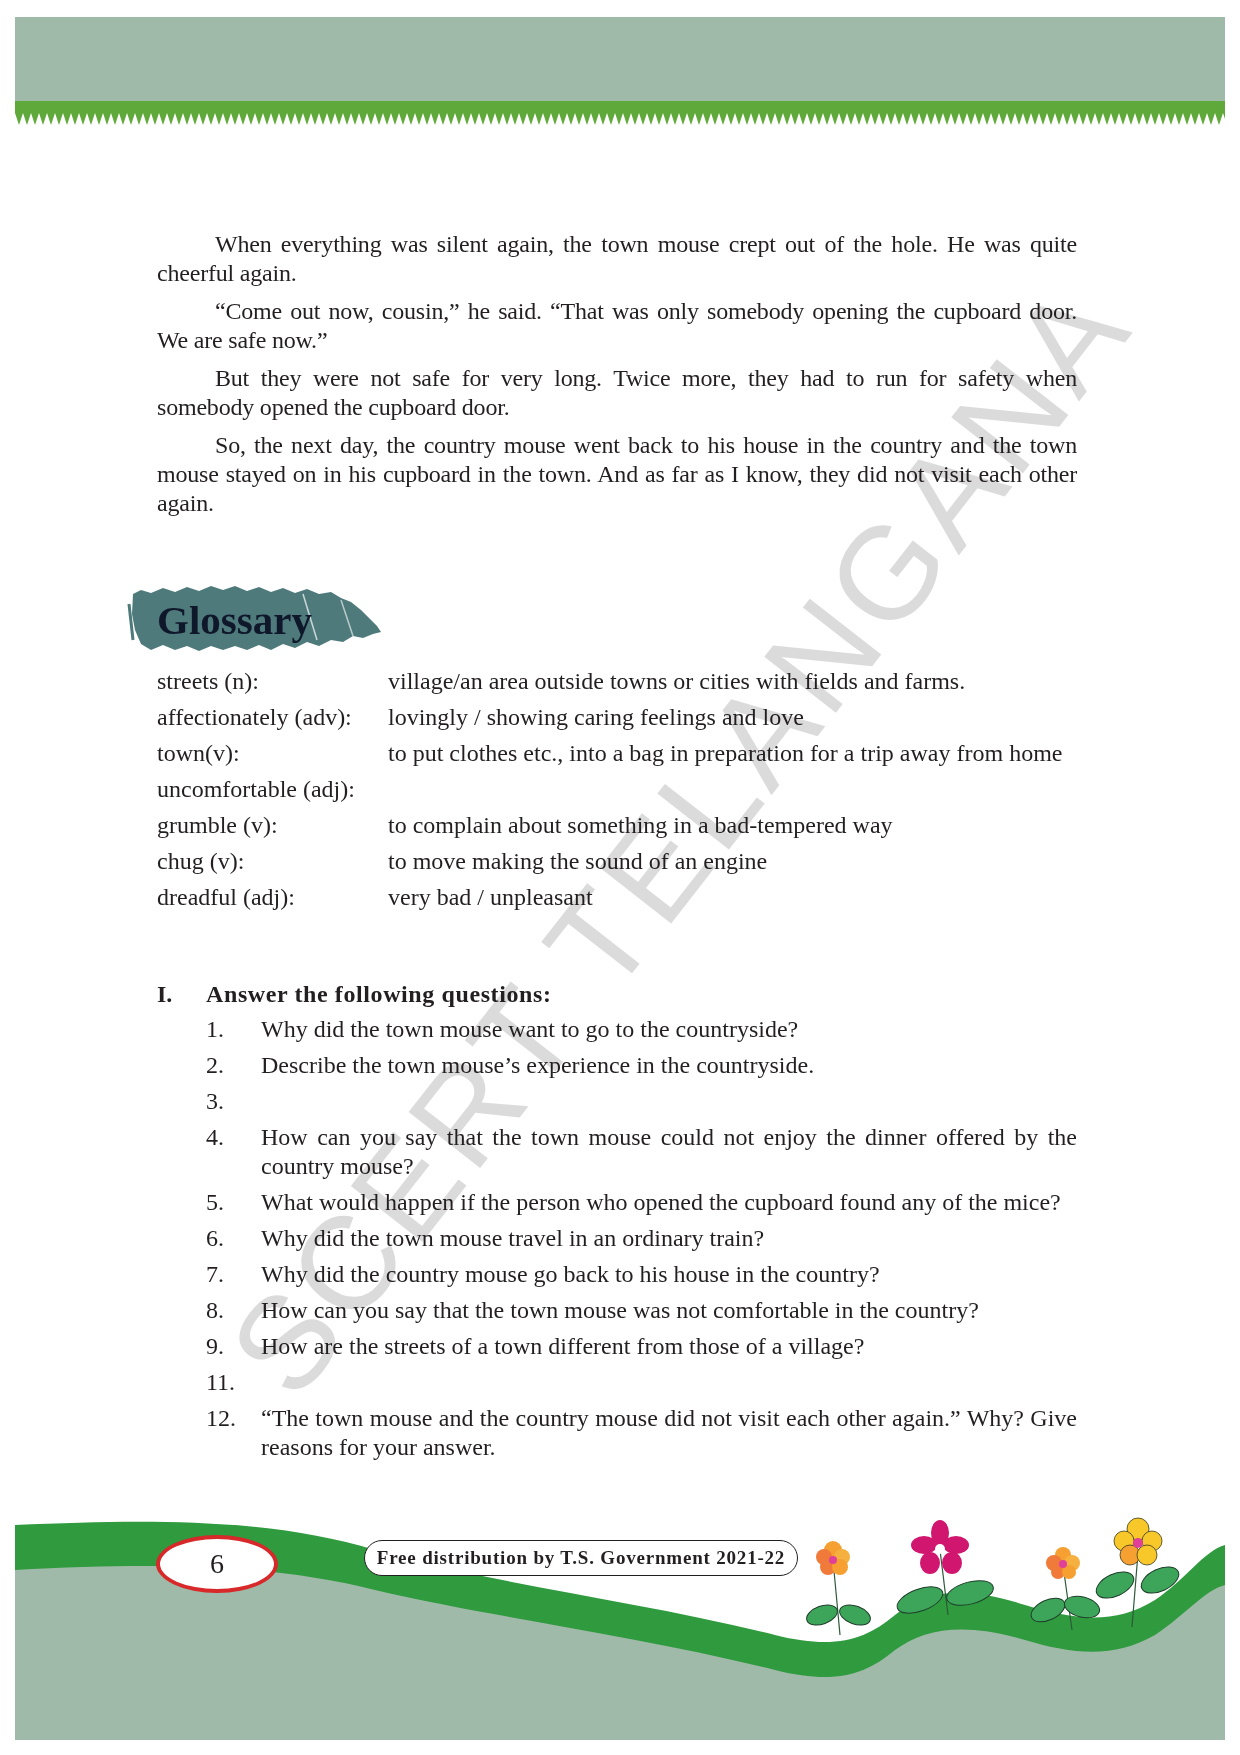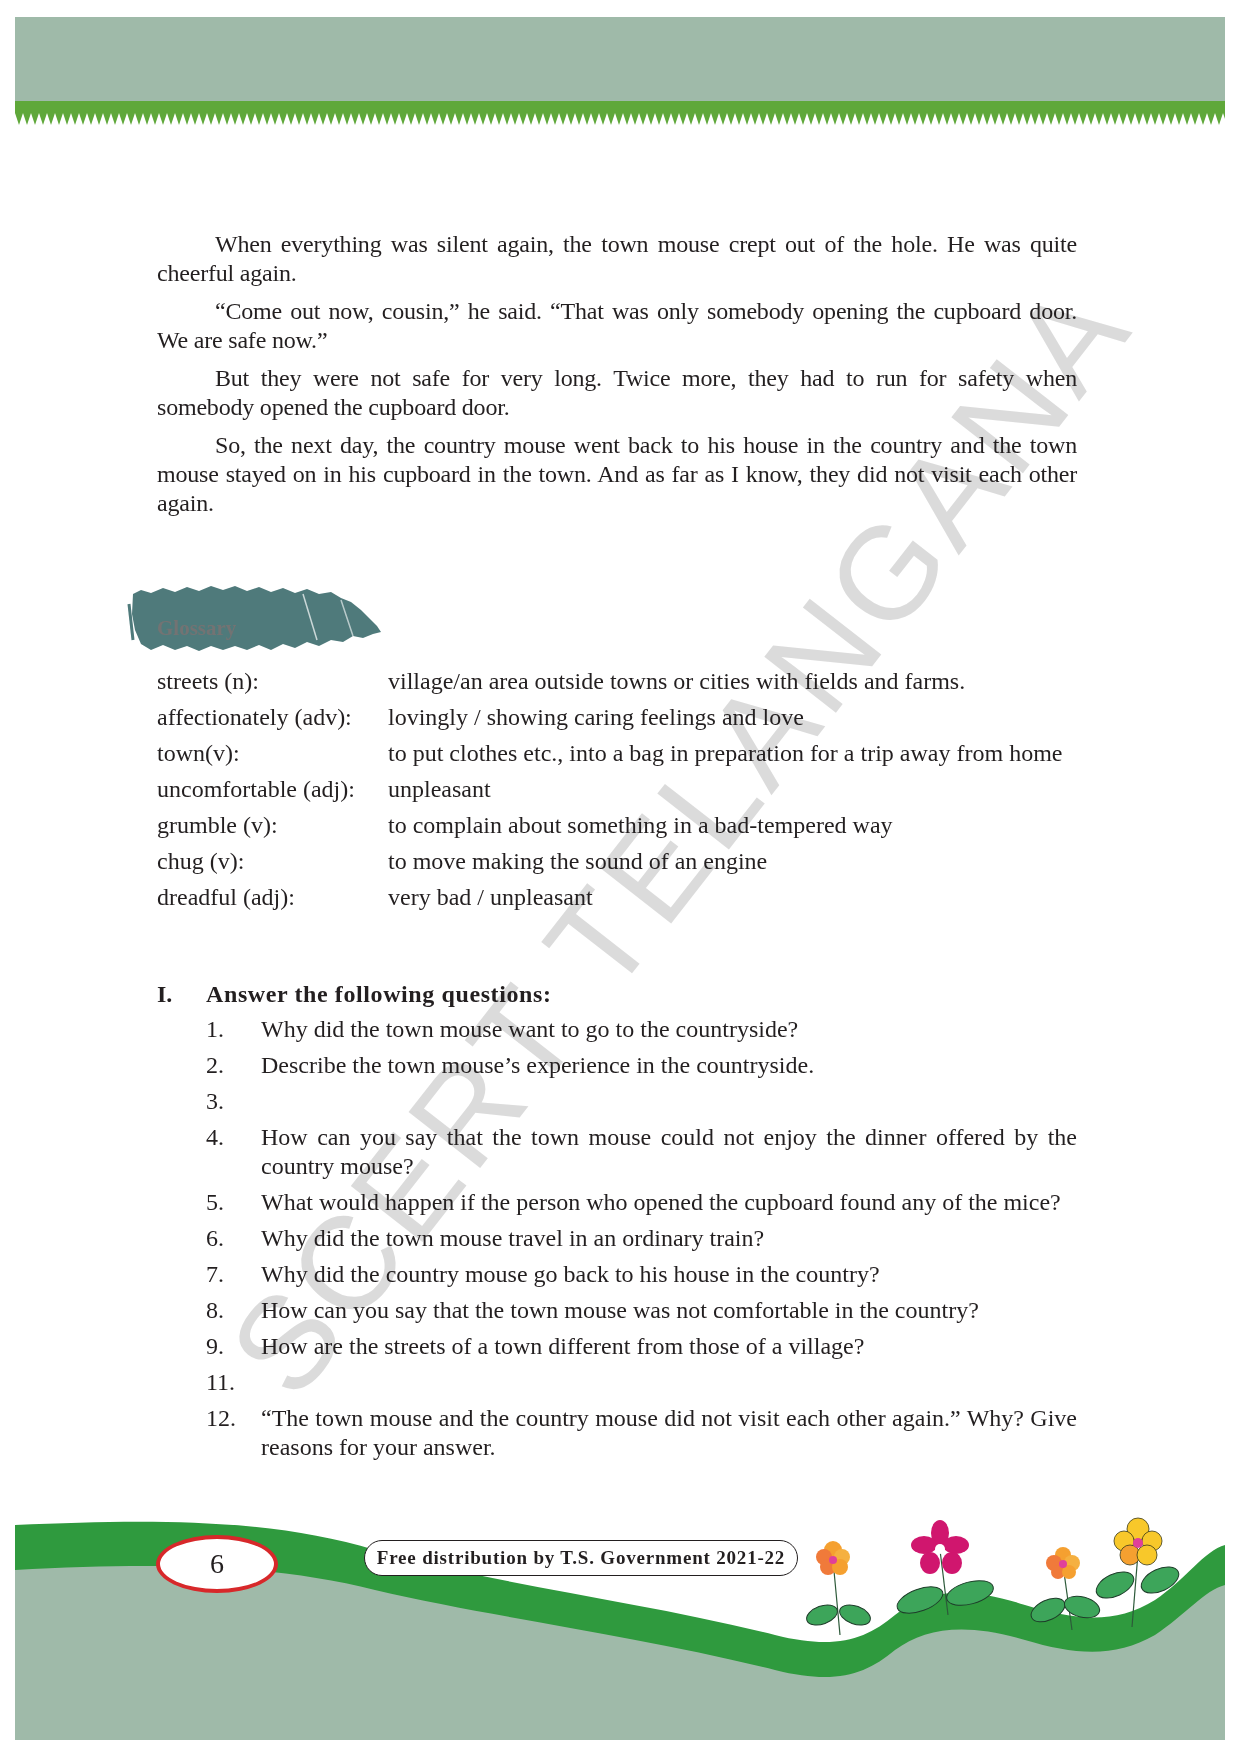--- a/index.html
+++ b/index.html
@@ -23,21 +23,21 @@
       font-size: 24px; line-height: 29px; margin: 0 0 9px 0;
       text-align: justify; text-indent: 58px; letter-spacing: -0.2px;
     }
     .glossary-head {
       position: absolute; left: 127px; top: 580px; width: 260px; height: 76px;
     }
     .glossary-head svg { position: absolute; left: 0; top: 0; }
     .glossary-title {
       position: absolute; left: 30px; top: 16px;
       font-family: "Liberation Serif", serif; font-weight: bold;
-      font-size: 21px; color: #737373; margin-top: 20px;
+      font-size: 41px; color: #0f172a;
     }
     .gloss {
       position: absolute; left: 157px; top: 667px; width: 920px;
     }
     .gloss-row {
       display: flex; font-size: 24px; line-height: 29px; margin-bottom: 7px;
     }
     .gloss-term { width: 231px; flex: none; }
     .gloss-def { flex: 1; text-align: justify; }
     .questions {
@@ -116,21 +116,20 @@
   <div class="gloss-row">
     <span class="gloss-term">affectionately (adv):</span>
     <span class="gloss-def">lovingly / showing caring feelings and love</span>
   </div>
   <div class="gloss-row">
     <span class="gloss-term">town(v):</span>
     <span class="gloss-def">to put clothes etc., into a bag in preparation for a trip away from home</span>
   </div>
   <div class="gloss-row">
     <span class="gloss-term">uncomfortable (adj):</span>
-    <span class="gloss-def">unpleasant</span>
   </div>
   <div class="gloss-row">
     <span class="gloss-term">grumble (v):</span>
     <span class="gloss-def">to complain about something in a bad-tempered way</span>
   </div>
   <div class="gloss-row">
     <span class="gloss-term">chug (v):</span>
     <span class="gloss-def">to move making the sound of an engine</span>
   </div>
   <div class="gloss-row">

